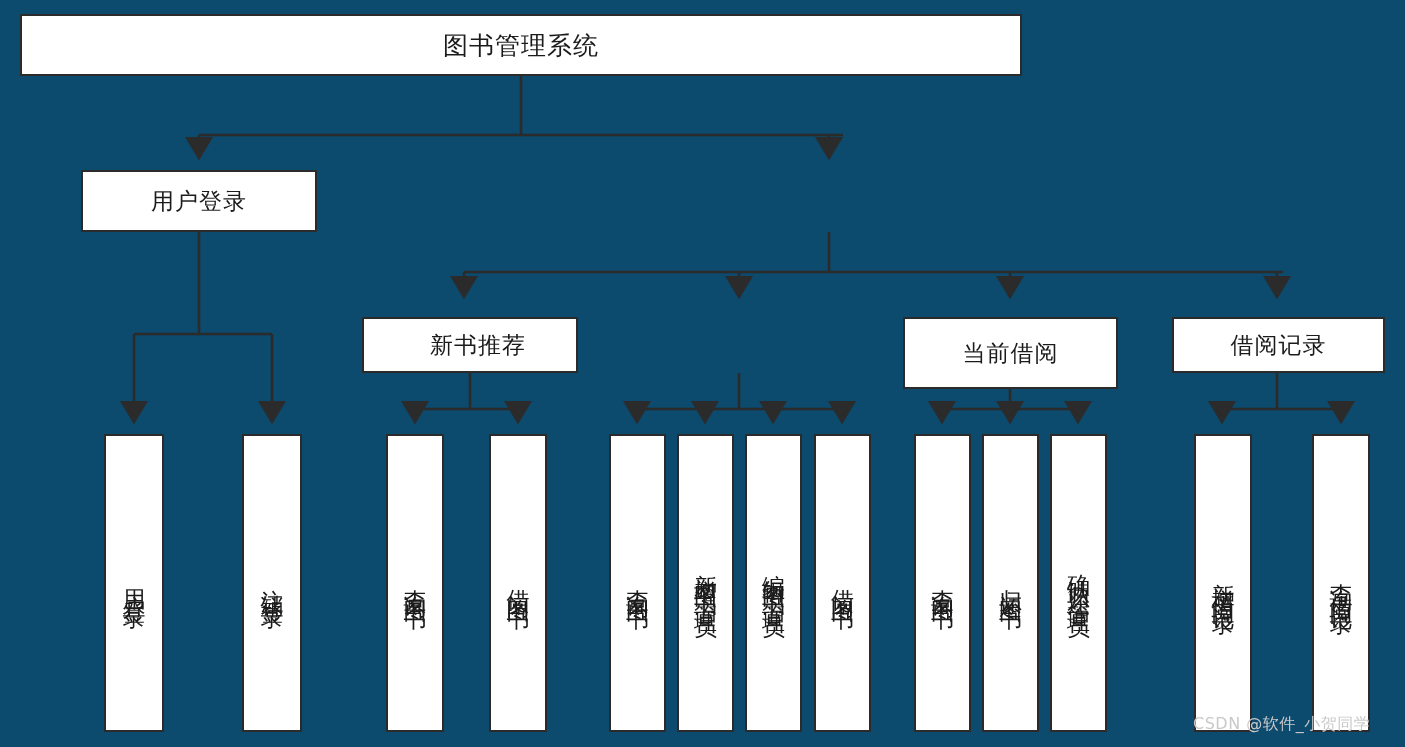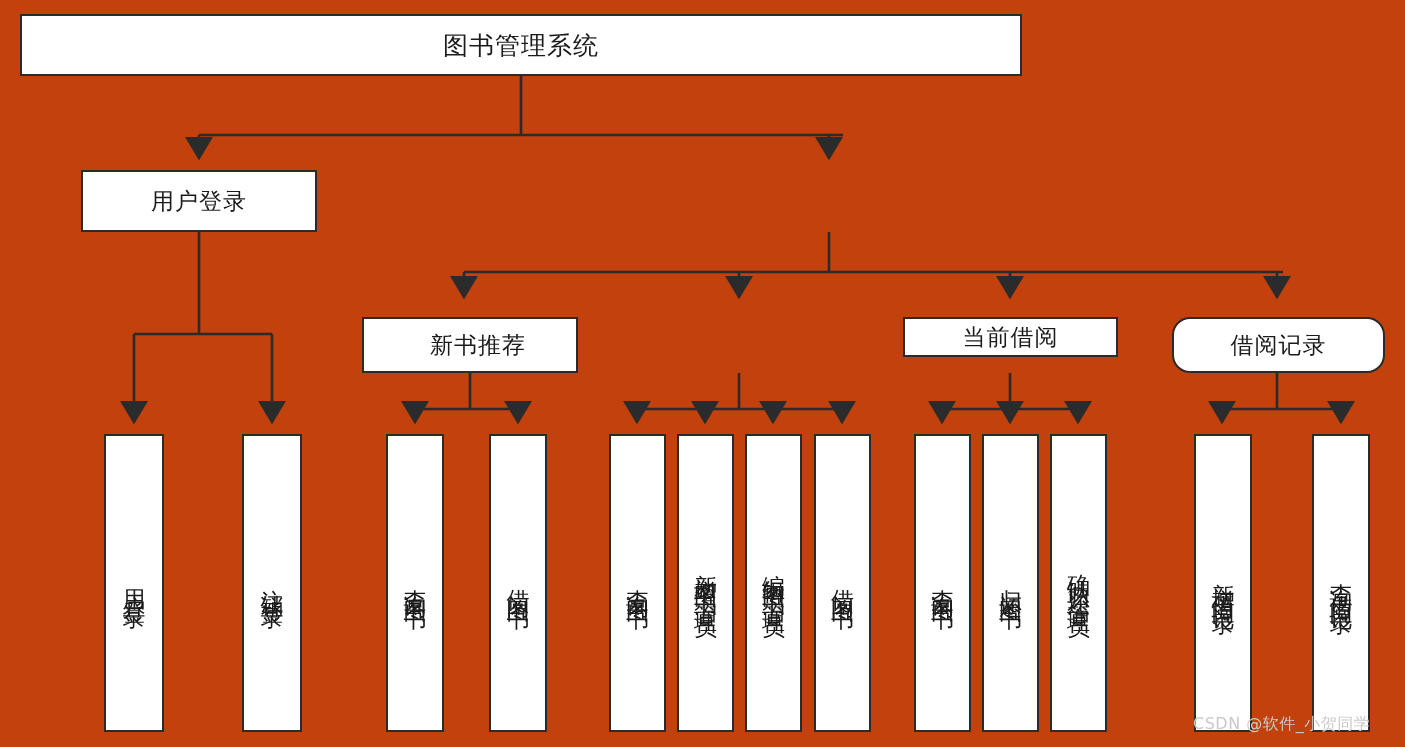--- a/index.html
+++ b/index.html
@@ -7,21 +7,21 @@
     padding: 0;
     background: #ffffff;
   }
   body {
     font-family: "DejaVu Sans", "Liberation Sans", sans-serif;
   }
   #canvas {
     position: relative;
     width: 1405px;
     height: 747px;
-    background: #c2410c;
+    background: #0c4a6e;
     overflow: hidden;
   }
   #wires {
     position: absolute;
     left: 0;
     top: 0;
     width: 1405px;
     height: 747px;
     pointer-events: none;
   }
@@ -120,24 +120,24 @@
     <span>图书管理系统</span>
   </div>
 
   <div class="node horiz" style="left:81px; top:170px; width:236px; height:62px;">
     <span>用户登录</span>
   </div>
 
   <div class="node horiz" style="left:362px; top:317px; width:216px; height:56px;padding-left:16px;">
     <span>新书推荐</span>
   </div>
-  <div class="node horiz" style="left:903px; top:317px; width:215px; height:40px;">
+  <div class="node horiz" style="left:903px; top:317px; width:215px; height:72px;">
     <span>当前借阅</span>
   </div>
-  <div class="node horiz" style="left:1172px; top:317px; width:213px; height:56px;border-radius:18px;">
+  <div class="node horiz" style="left:1172px; top:317px; width:213px; height:56px;">
     <span>借阅记录</span>
   </div>
 
   <div class="node vert" style="left:104px; top:434px; width:60px; height:298px;">
     <span class="vtext">用户登录</span>
   </div>
   <div class="node vert" style="left:242px; top:434px; width:60px; height:298px;">
     <span class="vtext">注销登录</span>
   </div>
 

